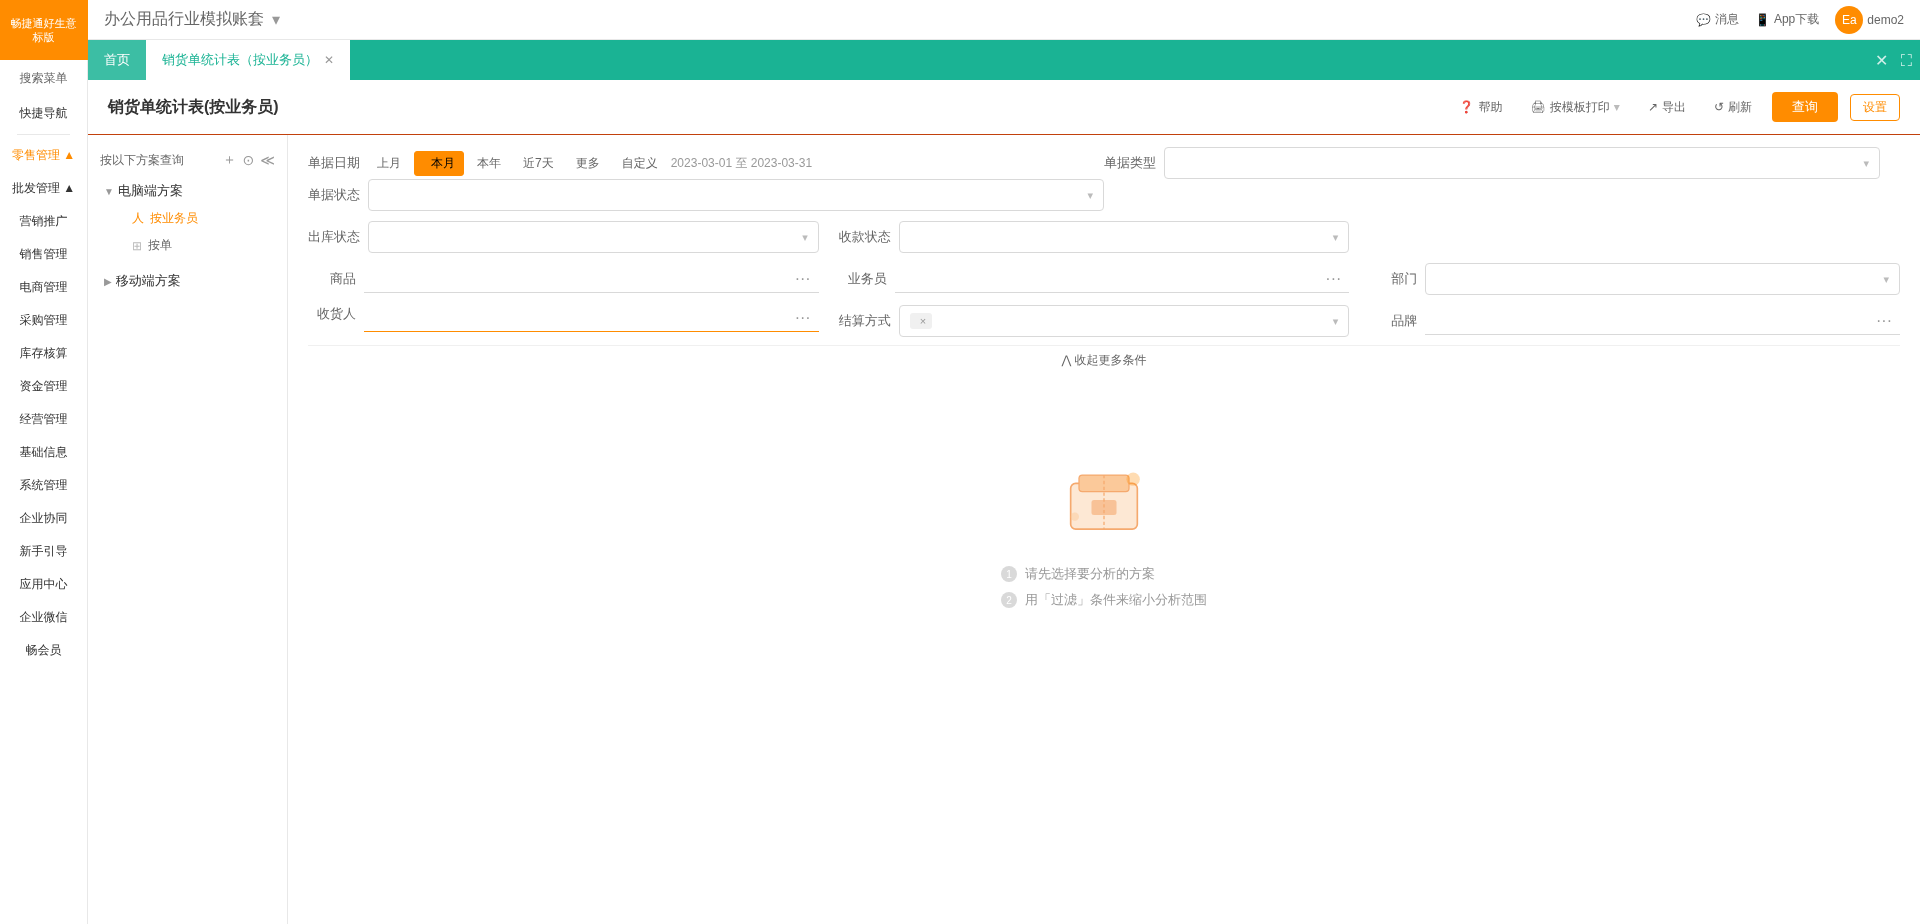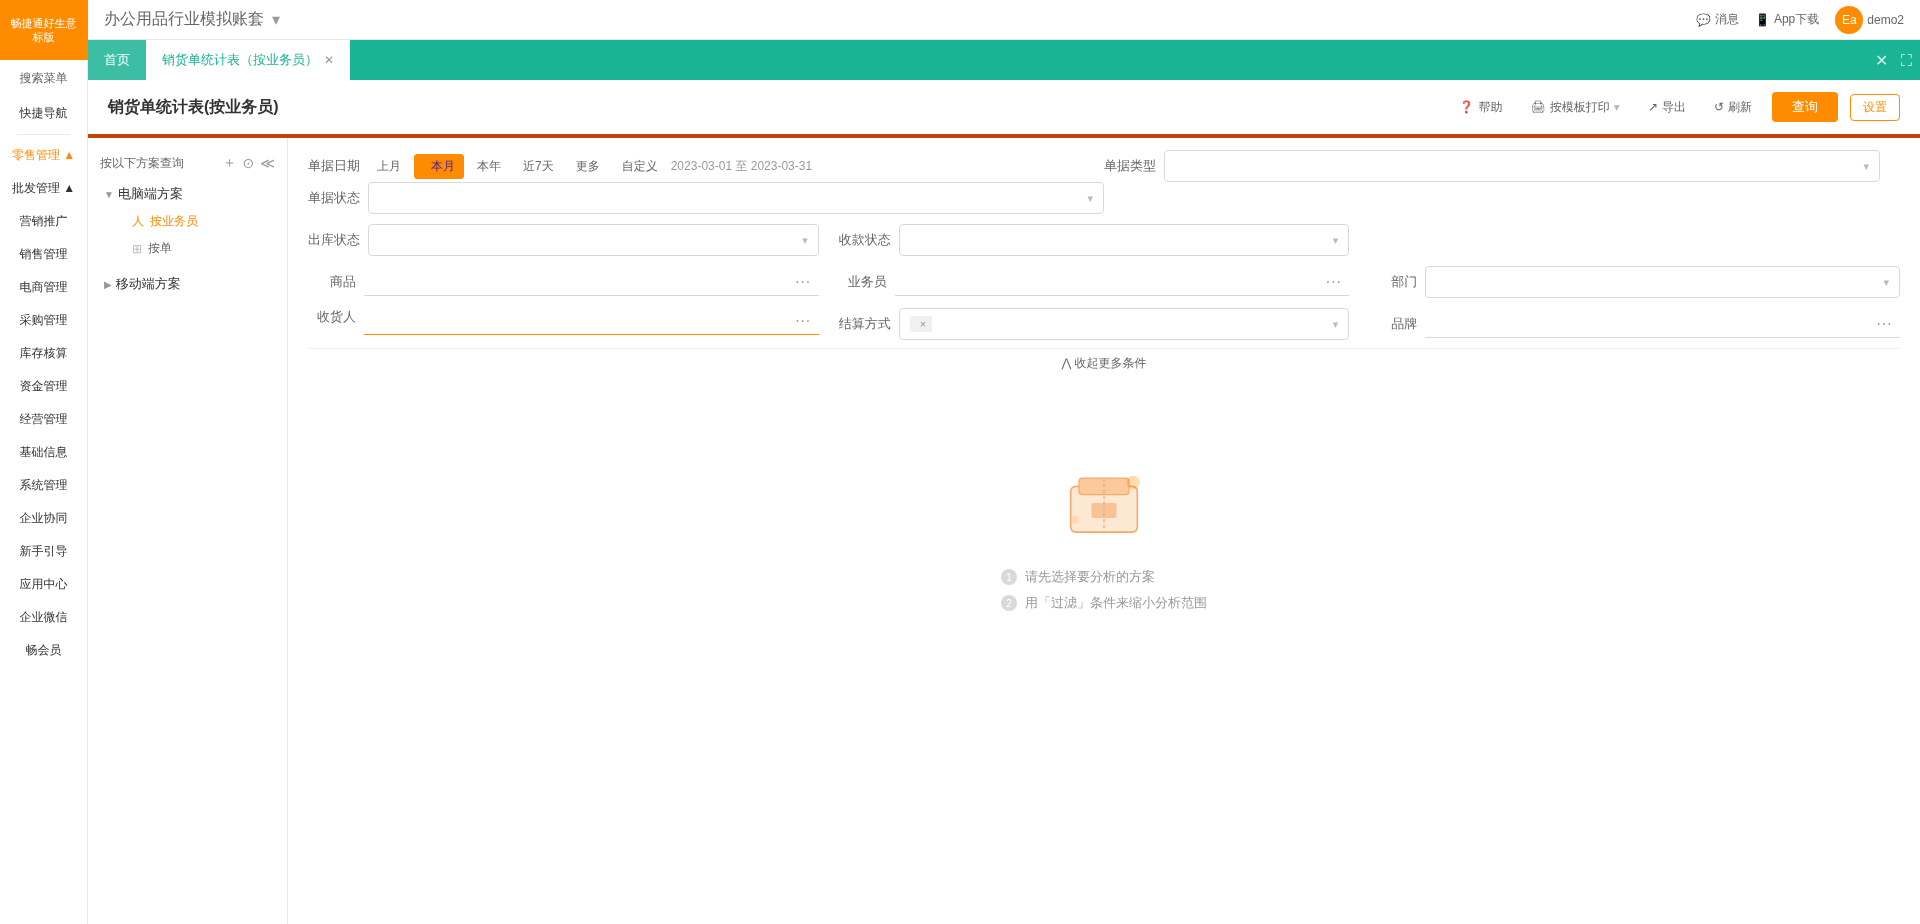--- a/index.html
+++ b/index.html
@@ -29,21 +29,21 @@
     .tab { height: 40px; display: flex; align-items: center; padding: 0 16px; font-size: 13px; cursor: pointer; color: rgba(255,255,255,0.85); gap: 6px; }
     .tab.home { background: rgba(255,255,255,0.15); color: #fff; }
     .tab.active { background: #fff; color: #1ab394; }
     .tab-close { font-size: 12px; color: #999; cursor: pointer; }
     .tab-maximize { margin-left: auto; margin-right: 8px; color: rgba(255,255,255,0.8); cursor: pointer; font-size: 16px; }
 
     
     .page-content { flex: 1; overflow-y: auto; background: #f0f2f5; padding: 0; }
 
     
-    .page-header { background: #fff; padding: 12px 20px; display: flex; align-items: center; justify-content: space-between; border-bottom: 4px solid #c2410c; }
+    .page-header { background: #fff; padding: 12px 20px; display: flex; align-items: center; justify-content: space-between; border-bottom: 1px solid #c2410c; }
     .page-title { font-size: 16px; font-weight: 600; color: #333; }
     .page-actions { display: flex; align-items: center; gap: 12px; font-size: 12px; color: #666; }
     .page-action-btn { display: flex; align-items: center; gap: 4px; cursor: pointer; padding: 4px 8px; border-radius: 4px; }
     .btn-query { background: #ff8c00; color: #fff; border: none; padding: 6px 20px; border-radius: 4px; cursor: pointer; font-size: 13px; }
     .btn-settings { background: #fff; color: #ff8c00; border: 1px solid #ff8c00; padding: 4px 12px; border-radius: 4px; cursor: pointer; font-size: 12px; }
 
     
     .content-layout { display: flex; flex: 1; height: calc(924px - 40px - 40px - 48px); }
 
     
@@ -56,21 +56,21 @@
     .tree-item { display: flex; align-items: center; padding: 5px 8px; cursor: pointer; border-radius: 4px; font-size: 13px; }
     .tree-item .arrow { margin-right: 4px; color: #999; font-size: 10px; }
     .tree-child { padding-left: 28px; }
     .tree-child-item { display: flex; align-items: center; padding: 5px 8px; cursor: pointer; border-radius: 4px; font-size: 12px; color: #666; }
     .tree-child-item.active { color: #ff8c00; font-weight: 500; }
 
     
     .right-panel { flex: 1; background: #fff; padding: 0; overflow: auto; }
     .filter-input { flex: 1; border: none; border-bottom: 1px solid #d9d9d9; padding: 4px 8px; font-size: 13px; color: #333; outline: none; background: transparent; }
     .date-btn { padding: 3px 8px; border-radius: 3px; font-size: 12px; cursor: pointer; border: 1px solid transparent; color: #666; }
-    .date-btn.active { background: #ff8c00; color: #4c1d95; border-color: #ff8c00; padding-left: 16px; }
+    .date-btn.active { background: #ff8c00; color: #000000; border-color: #ff8c00; padding-left: 16px; }
     .date-range { font-size: 12px; color: #999; }
     .ellipsis-btn { color: #999; cursor: pointer; font-size: 16px; margin-left: 4px; }
     .tag-chip { display: inline-flex; align-items: center; background: #f5f5f5; border-radius: 3px; padding: 2px 6px; font-size: 12px; color: #333; gap: 4px; }
     .tag-chip .close { cursor: pointer; color: #999; font-size: 11px; }
 
     .collapse-bar { text-align: center; padding: 6px 0; border-top: 1px solid #f0f0f0; margin-top: 4px; cursor: pointer; color: #666; font-size: 12px; }
 
     
     .empty-state { display: flex; flex-direction: column; align-items: center; justify-content: center; padding: 80px 20px; }
     .empty-icon { width: 100px; height: 90px; margin-bottom: 20px; }

